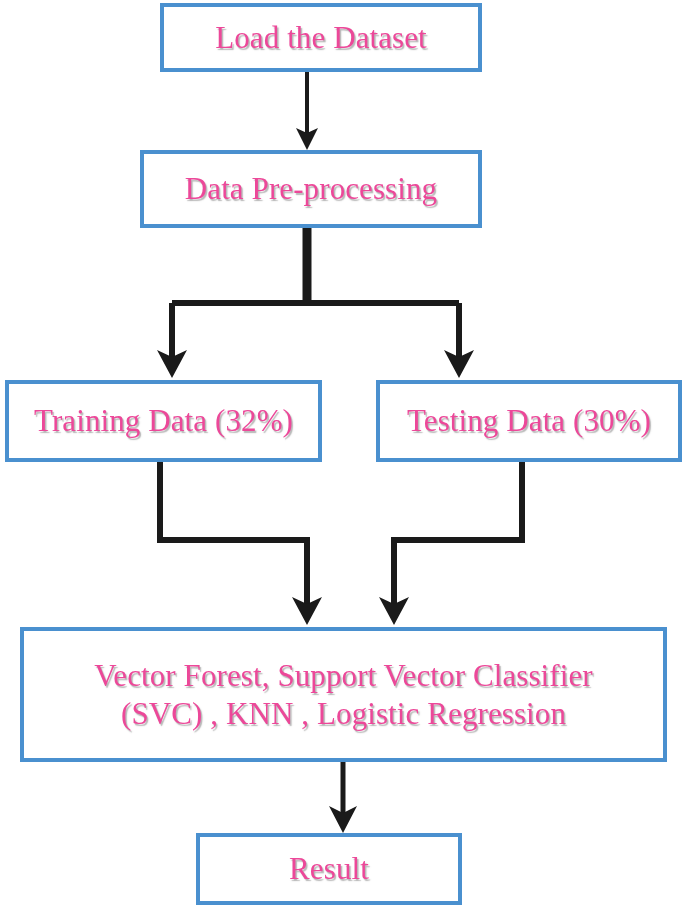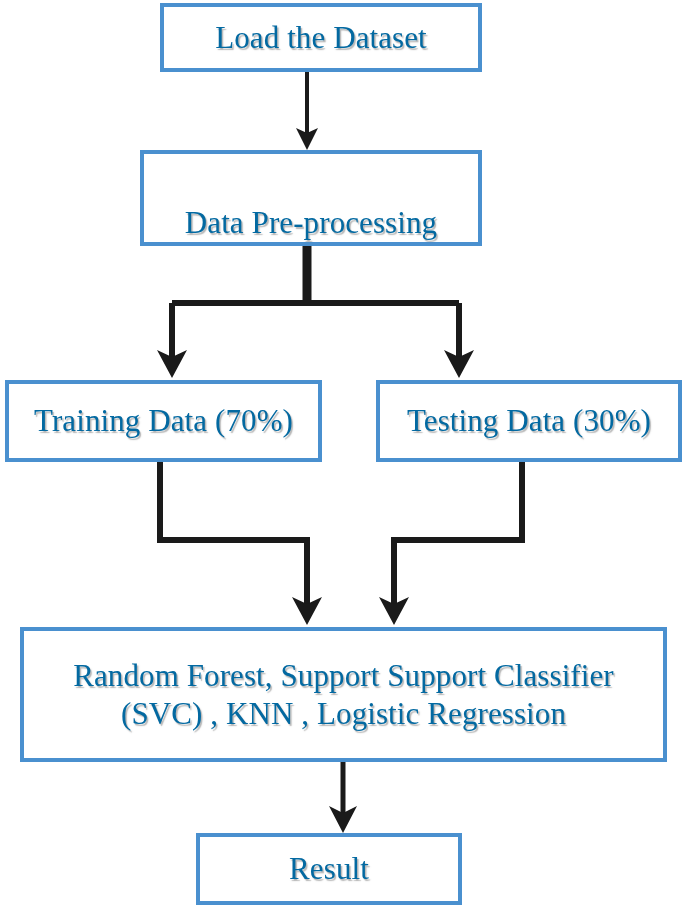--- a/index.html
+++ b/index.html
@@ -23,30 +23,30 @@
     box-sizing: border-box;
     background: #ffffff;
     border: 4px solid #4a90cf;
     display: flex;
     align-items: center;
     justify-content: center;
     text-align: center;
   }
   .node .node-label {
     display: block;
-    color: #0369a1;
+    color: #ec4899;
     font-weight: 400;
     line-height: 1.22;
     letter-spacing: 0.1px;
     text-shadow: 1.5px 1.5px 1.2px rgba(120,120,120,0.55);
     white-space: pre-line;
   }
   
   #node-load       { left: 160px; top: 3px;   width: 322px; height: 69px; }
-  #node-preprocess { left: 140px; top: 150px; width: 342px; height: 96px; align-items: flex-end; }
+  #node-preprocess { left: 140px; top: 150px; width: 342px; height: 78px; }
   #node-training   { left: 5px;   top: 380px; width: 317px; height: 82px; }
   #node-testing    { left: 376px; top: 380px; width: 306px; height: 82px; }
   #node-models     { left: 20px;  top: 627px; width: 647px; height: 135px; }
   #node-result     { left: 196px; top: 833px; width: 266px; height: 72px; }
 
   #node-load .node-label       { font-size: 31px; }
   #node-preprocess .node-label { font-size: 31px; }
   #node-training .node-label   { font-size: 31px; }
   #node-testing .node-label    { font-size: 31px; }
   #node-models .node-label     { font-size: 31px; }
@@ -110,29 +110,29 @@
 
   <div class="node" id="node-load">
     <span class="node-label">Load the Dataset</span>
   </div>
 
   <div class="node" id="node-preprocess">
     <span class="node-label">Data Pre-processing</span>
   </div>
 
   <div class="node" id="node-training">
-    <span class="node-label">Training Data (70%)</span>
+    <span class="node-label">Training Data (32%)</span>
   </div>
 
   <div class="node" id="node-testing">
     <span class="node-label">Testing Data (30%)</span>
   </div>
 
   <div class="node" id="node-models">
-    <span class="node-label">Random Forest, Support Support Classifier
+    <span class="node-label">Vector Forest, Support Vector Classifier
 (SVC) , KNN , Logistic Regression</span>
   </div>
 
   <div class="node" id="node-result">
     <span class="node-label">Result</span>
   </div>
 
 </div>
 
 </body></html>

